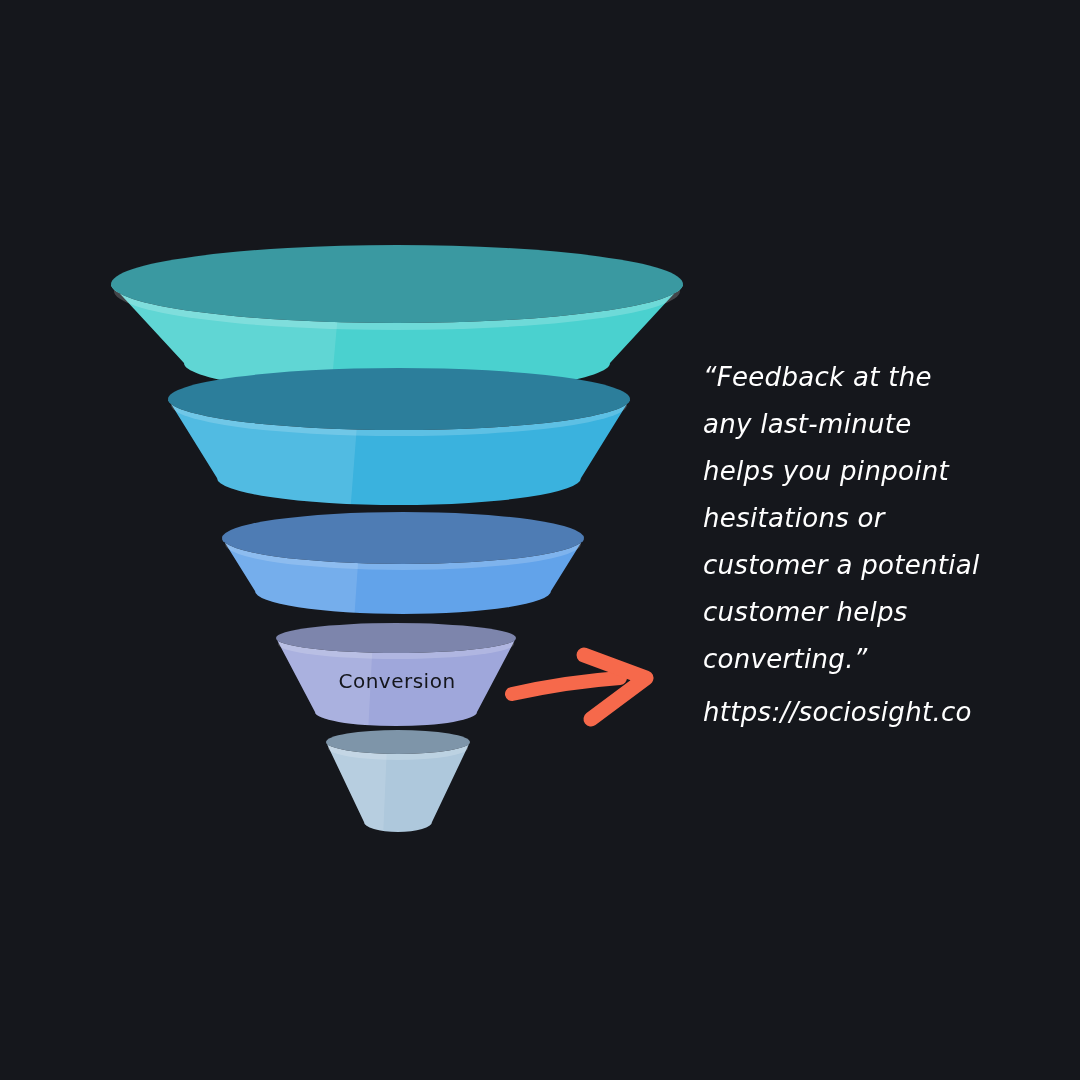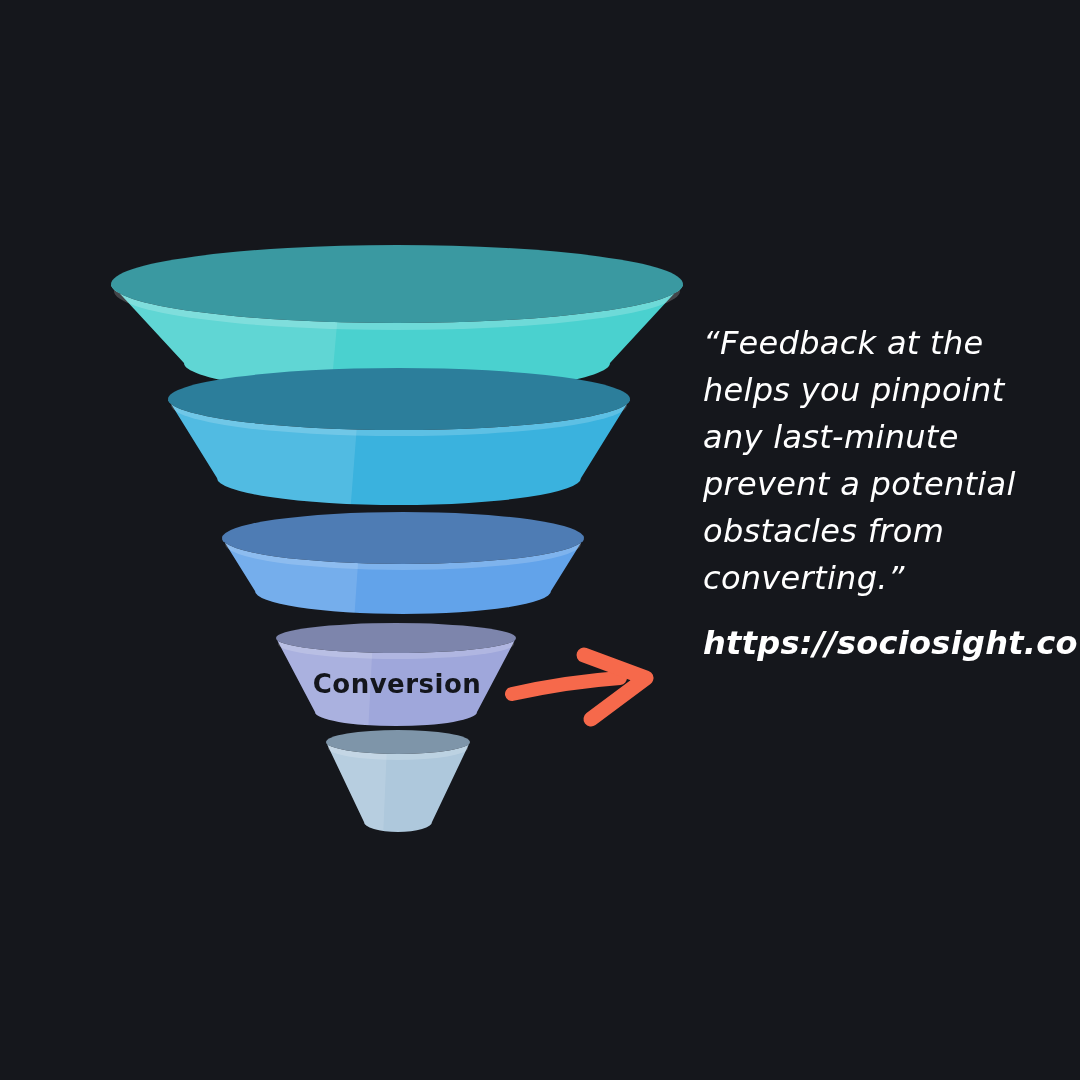--- a/index.html
+++ b/index.html
@@ -8,40 +8,39 @@
     width:1080px;height:1080px;
     background:#15171c;
     overflow:hidden;
     font-family:"DejaVu Sans","Liberation Sans",sans-serif;
   }
   .funnel-svg{position:absolute;left:0;top:0;}
   .conversion-label{
     position:absolute;
     left:397px;top:669px;
     transform:translateX(-50%);
-    font-size:26px;
-    font-weight:bold;
+    font-size:20px;
+    font-weight:normal;
     letter-spacing:.5px;
     color:#14161c;
     white-space:nowrap;
   }
   .quote-block{
     position:absolute;
-    left:703px;top:320px;
+    left:703px;top:354px;
     color:#ffffff;
     font-style:italic;
-    font-size:32px;
+    font-size:26px;
     line-height:47px;
     letter-spacing:.3px;
   }
   .quote-line{white-space:nowrap;}
   .source-url{
-    margin-top:18px;
+    margin-top:6px;
     white-space:nowrap;
-    font-weight:bold;
   }
 </style>
 </head>
 <body>
 
 <div class="canvas">
 
   <svg class="funnel-svg" width="1080" height="1080" viewBox="0 0 1080 1080">
     <defs>
       <clipPath id="clipT1">
@@ -99,21 +98,22 @@
     <g fill="none" stroke-linecap="round" stroke-linejoin="round">
       <path d="M 512 694 C 548 686 578 681 620 678" stroke-width="14" stroke="#f6694b"></path>
       <path d="M 584 655 L 646 678 L 591 719" stroke-width="15" stroke="#f6694b"></path>
     </g>
   </svg>
 
   <div class="conversion-label">Conversion</div>
 
   <div class="quote-block">
     <div class="quote-line">“Feedback at the</div>
+    <div class="quote-line">any last-minute</div>
     <div class="quote-line">helps you pinpoint</div>
-    <div class="quote-line">any last-minute</div>
-    <div class="quote-line">prevent a potential</div>
-    <div class="quote-line">obstacles from</div>
+    <div class="quote-line">hesitations or</div>
+    <div class="quote-line">customer a potential</div>
+    <div class="quote-line">customer helps</div>
     <div class="quote-line">converting.”</div>
     <div class="source-url">https://sociosight.co</div>
   </div>
 
 </div>
 
 </body></html>

